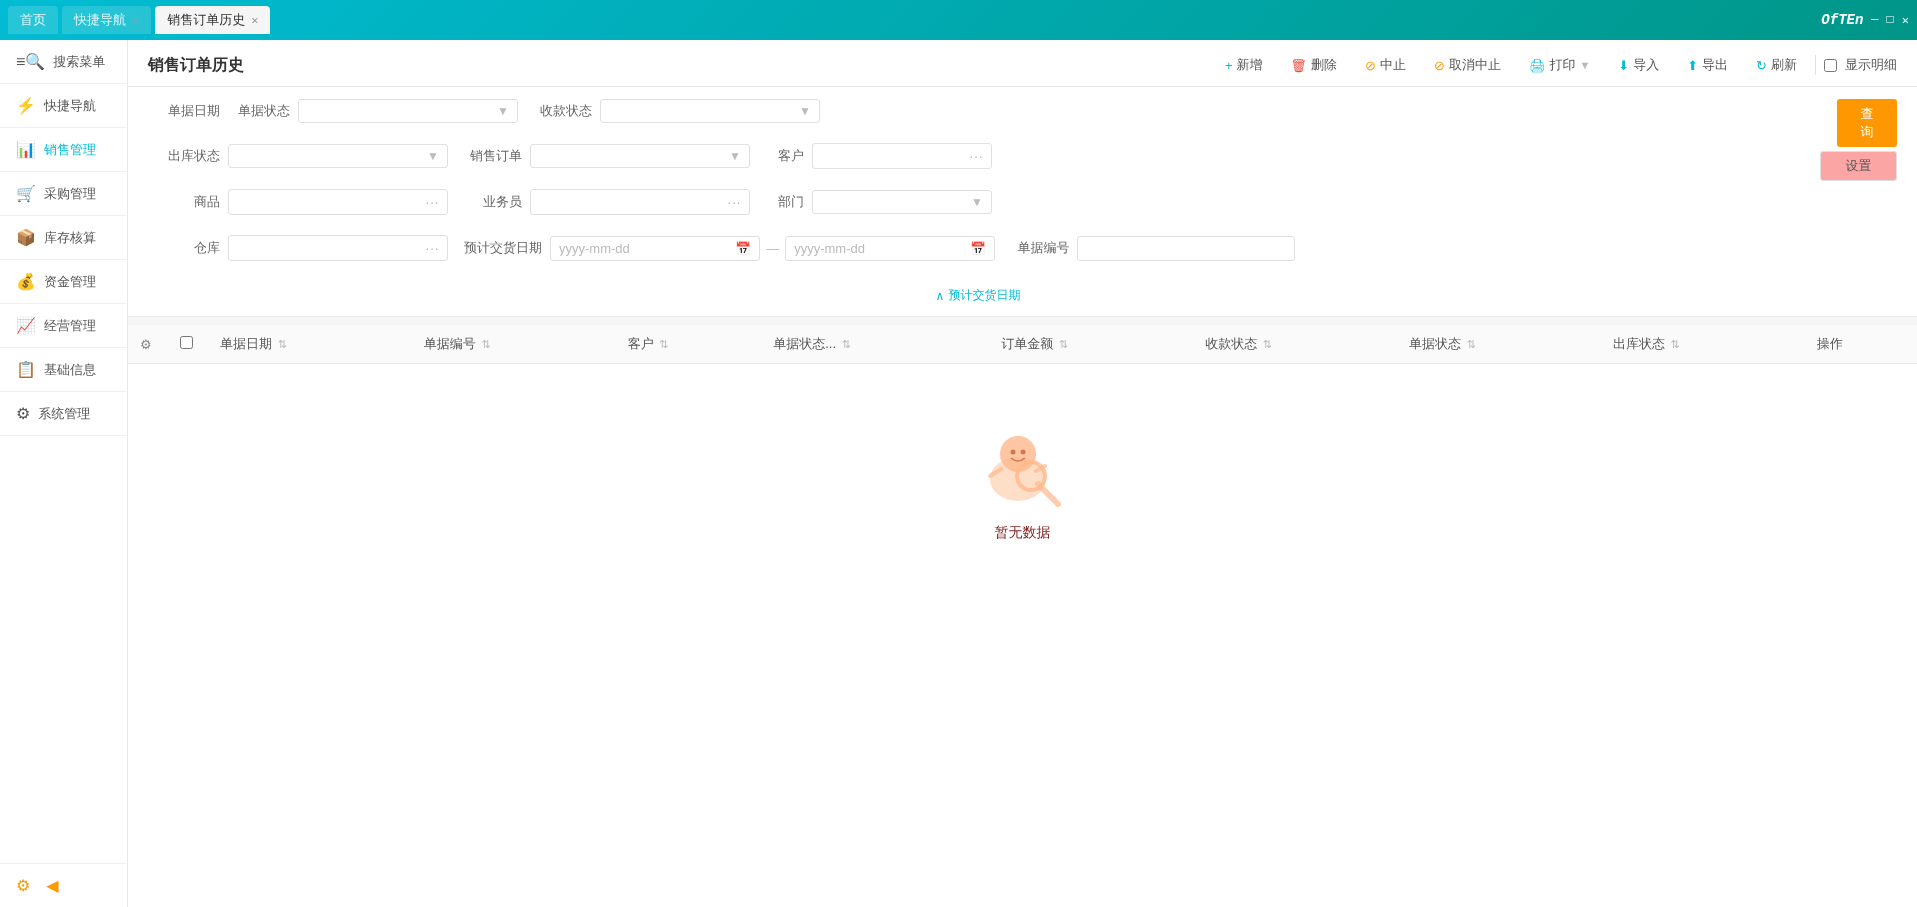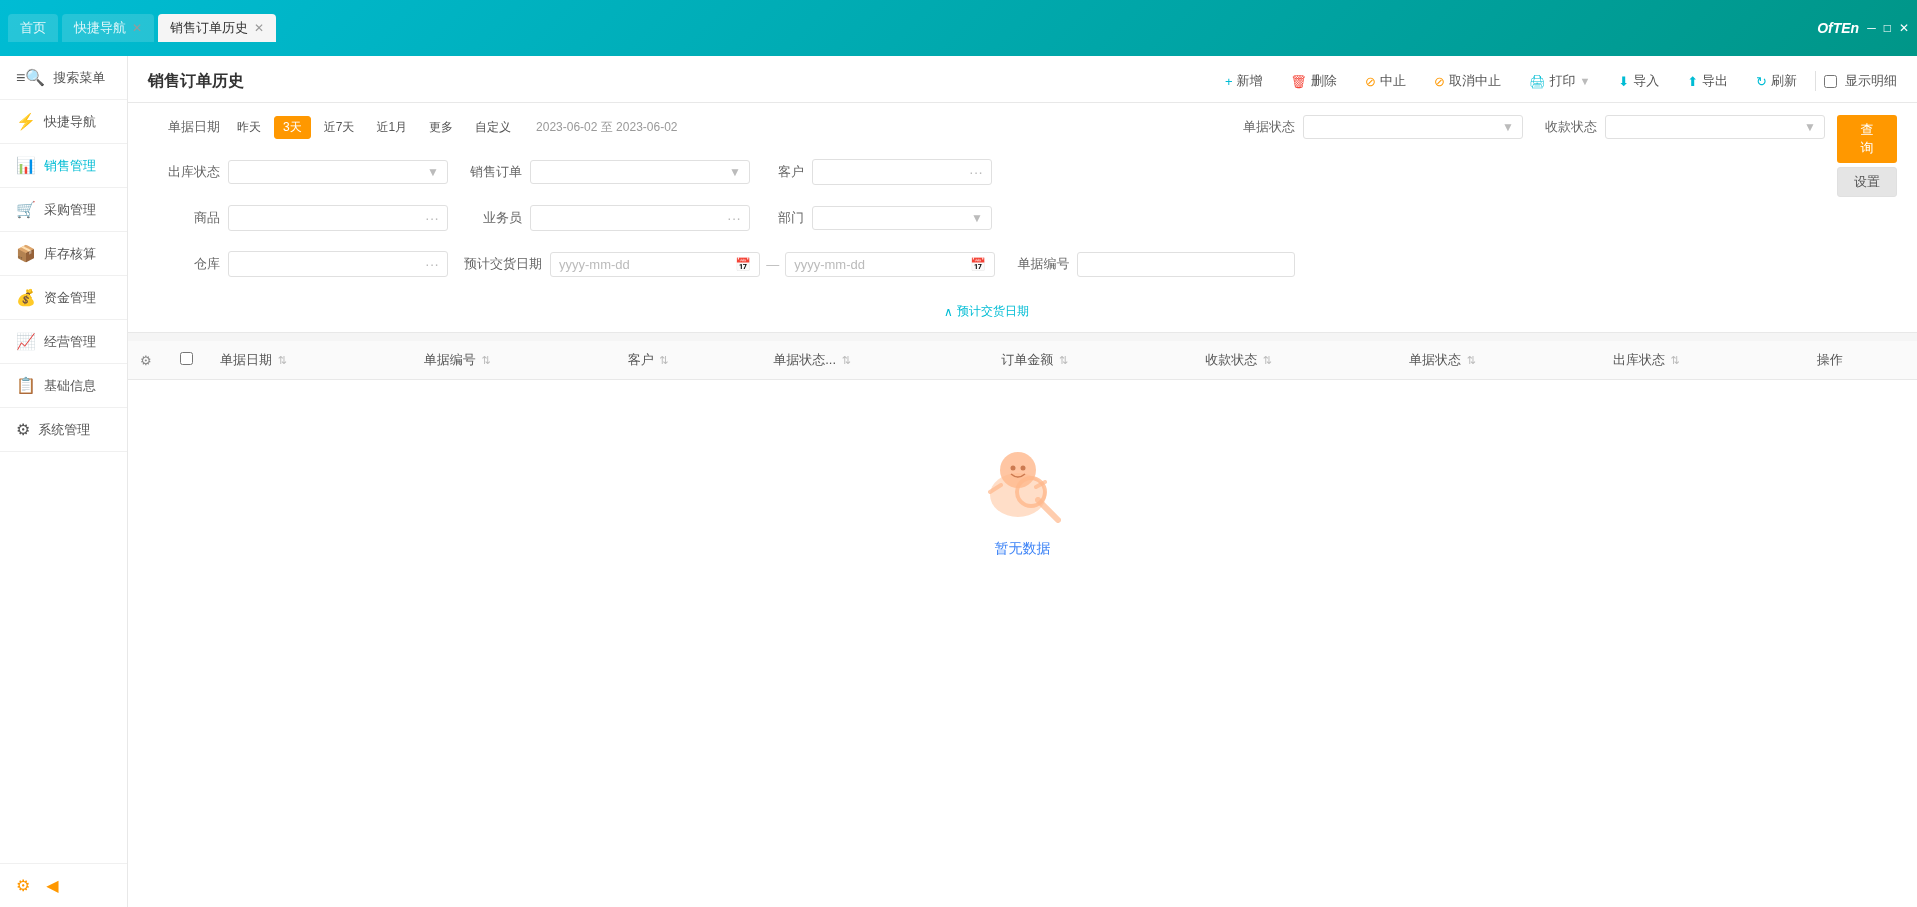--- a/index.html
+++ b/index.html
@@ -1,26 +1,27 @@
 <!DOCTYPE html>
 <html><head>
   <meta charset="utf-8">
   <style>
     * { box-sizing: border-box; margin: 0; padding: 0; }
     body { font-family: 'Microsoft YaHei', Arial, sans-serif; font-size: 13px; background: #f5f5f5; display: flex; flex-direction: column; height: 907px; overflow: hidden; }
 
     
     .top-bar {
-      height: 56px;
+      height: 40px;
       background: linear-gradient(135deg, #00bcd4, #009688);
       display: flex;
       align-items: center;
       padding: 0 8px;
       gap: 4px;
       flex-shrink: 0;
+      font-family: Liberation Mono, monospace;
     }
     .tab-item {
       height: 28px;
       padding: 0 12px;
       border-radius: 4px 4px 0 0;
       display: flex;
       align-items: center;
       gap: 6px;
       cursor: pointer;
       font-size: 13px;
@@ -240,29 +241,29 @@
       color: #fff;
       border: none;
       border-radius: 3px;
       padding: 6px 20px;
       font-size: 13px;
       cursor: pointer;
       display: block;
       width: 60px;
     }
     .settings-btn {
-      background: #e5e5e5;
+      background: #fca5a5;
       color: #555;
       border: 1px solid #e0e0e0;
       border-radius: 3px;
       padding: 5px 10px;
       font-size: 13px;
       cursor: pointer;
       display: block;
-      width: 60px;
+      width: 77px;
       margin-top: 4px;
     }
     .query-settings-area {
       display: flex;
       flex-direction: column;
       align-items: flex-end;
       margin-left: 12px;
     }
 
     
@@ -292,21 +293,21 @@
 
     
     .empty-state {
       display: flex;
       flex-direction: column;
       align-items: center;
       justify-content: center;
       padding: 60px 0;
       color: #bbb;
     }
-    .empty-text { font-size: 14px; color: #3b82f6; }
+    .empty-text { font-size: 14px; color: #7f1d1d; }
 
     
     .pagination {
       display: flex;
       align-items: center;
       justify-content: flex-end;
       padding: 10px 20px;
       background: #fff;
       border-top: 1px solid #e8e8e8;
       gap: 8px;
@@ -458,31 +459,20 @@
       </div>
     </div>
 
     <div class="filter-area">
 
       <div style="display:flex; align-items:flex-start; gap:0;">
         <div style="flex:1; display:flex; flex-direction:column; gap:10px;">
 
           <div class="filter-row">
             <span class="filter-label">单据日期</span>
-            <div class="filter-field">
-              <div class="date-tabs">
-                <span class="date-tab">昨天</span>
-                <span class="date-tab active">3天</span>
-                <span class="date-tab">近7天</span>
-                <span class="date-tab">近1月</span>
-                <span class="date-tab">更多</span>
-                <span class="date-tab">自定义</span>
-              </div>
-              <span class="date-range-text">2023-06-02 至 2023-06-02</span>
-            </div>
             <span class="filter-label" style="width:70px;">单据状态</span>
             <div class="select-field" style="min-width:220px;">
               <span class="select-field-text"></span>
               <span class="select-arrow">▼</span>
             </div>
             <span class="filter-label" style="width:70px;margin-left:12px;">收款状态</span>
             <div class="select-field" style="min-width:220px;">
               <span class="select-field-text"></span>
               <span class="select-arrow">▼</span>
             </div>

